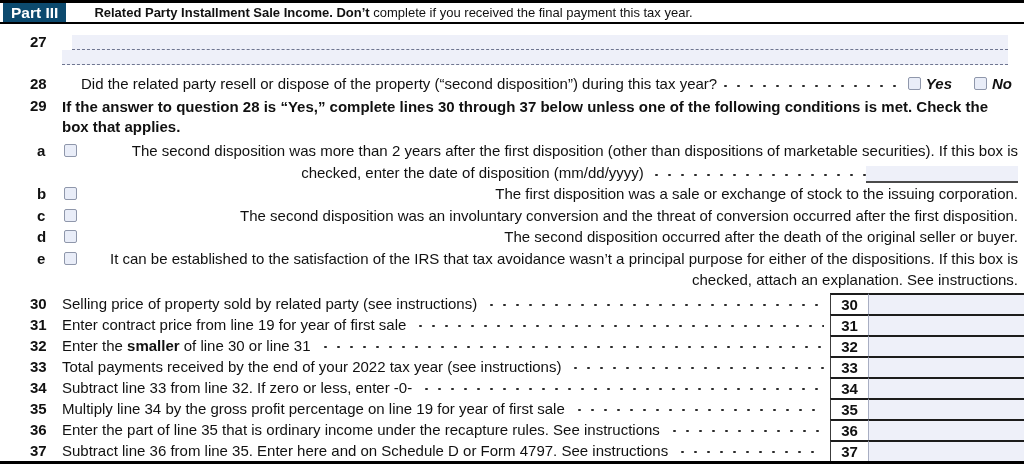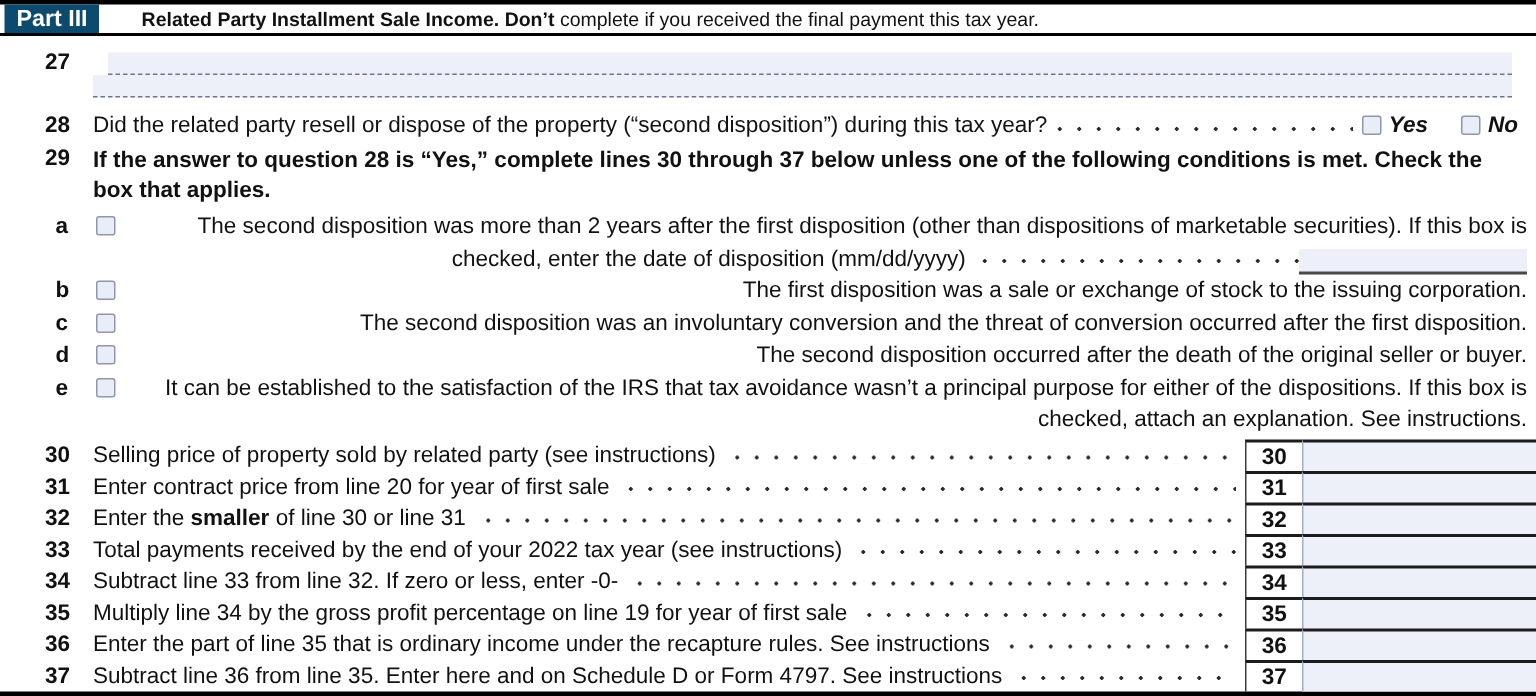--- a/index.html
+++ b/index.html
@@ -52,21 +52,21 @@
   }
 
   
   .row27 { display: flex; align-items: flex-end; padding: 4px 16px 0 30px; height: 26px; flex: none; }
   .row27 .lbl { white-space: nowrap; padding-bottom: 0; }
   .row27 .entry-wrap { flex: 1 1 auto; margin-left: 10px; }
   .row27b { flex: none; height: 21px; padding: 0 16px 0 62px; }
 
   
   .row28 { display: flex; align-items: center; height: 24px; padding: 0 12px 0 30px; flex: none; }
-  .row28 .q { white-space: nowrap; }
+  .row28 .q { white-space: nowrap; margin-left: 19px; }
   .yn { display: flex; align-items: center; flex: none; margin-left: 6px; }
   .yn .cbox { margin-right: 5px; }
   .yn .yn-lbl { font-weight: bold; font-style: italic; }
   .yn + .yn { margin-left: 22px; }
 
   
   .row29 { display: flex; padding: 2px 10px 0 30px; flex: none; min-height: 40px; }
   .row29 .txt { font-weight: bold; line-height: 19.5px; flex: 1; }
 
   
@@ -178,21 +178,21 @@
   <div class="amts" id="amount-rows">
       <div class="amt-row">
     <span class="num">30</span>
     <span class="ltext"><span>Selling price of property sold by related party (see instructions)</span></span>
     <span class="leader"></span>
     <span class="numbox">30</span>
     <span class="amtbox"></span>
   </div>
       <div class="amt-row">
     <span class="num">31</span>
-    <span class="ltext"><span>Enter contract price from line 20 for year of first sale</span></span>
+    <span class="ltext"><span>Enter contract price from line 19 for year of first sale</span></span>
     <span class="leader"></span>
     <span class="numbox">31</span>
     <span class="amtbox"></span>
   </div>
       <div class="amt-row">
     <span class="num">32</span>
     <span class="ltext"><span>Enter the </span><span style="font-weight: bold;">smaller</span><span> of line 30 or line 31</span></span>
     <span class="leader"></span>
     <span class="numbox">32</span>
     <span class="amtbox"></span>

